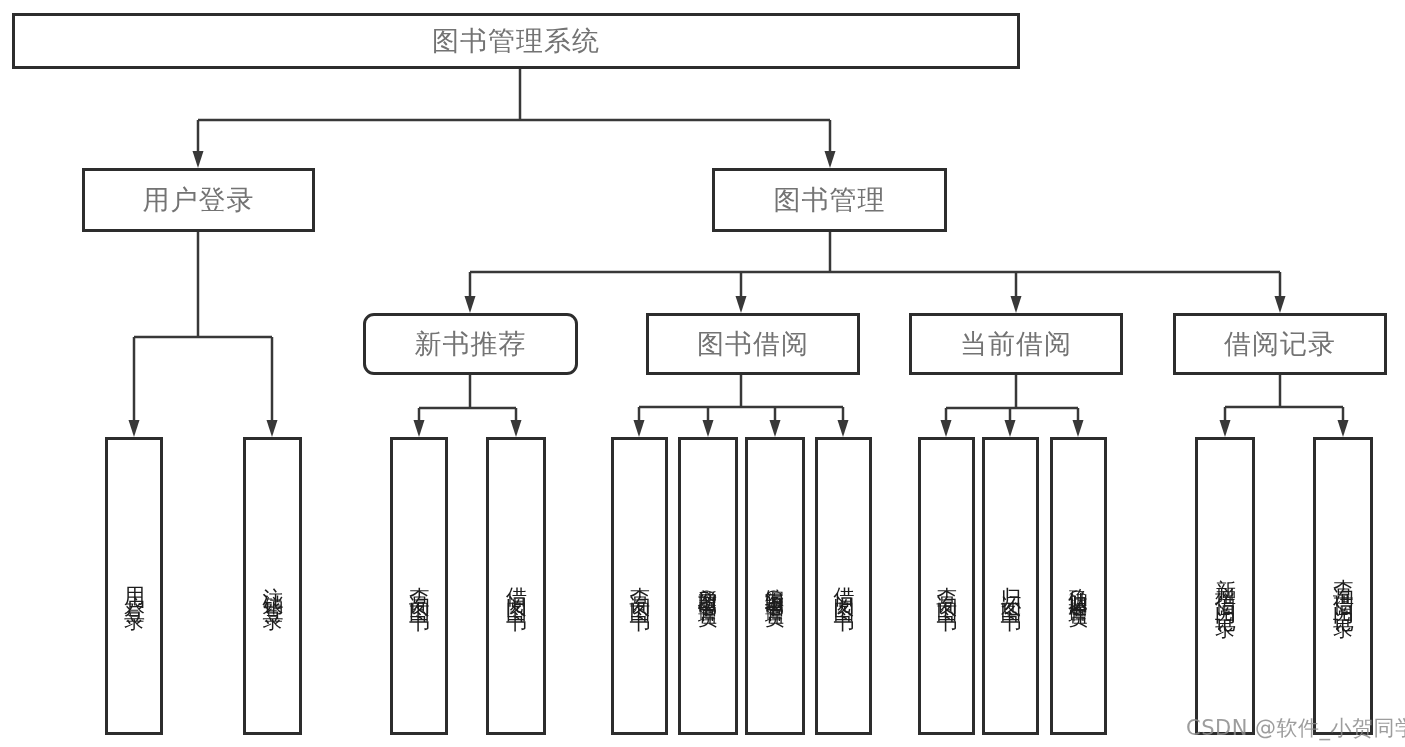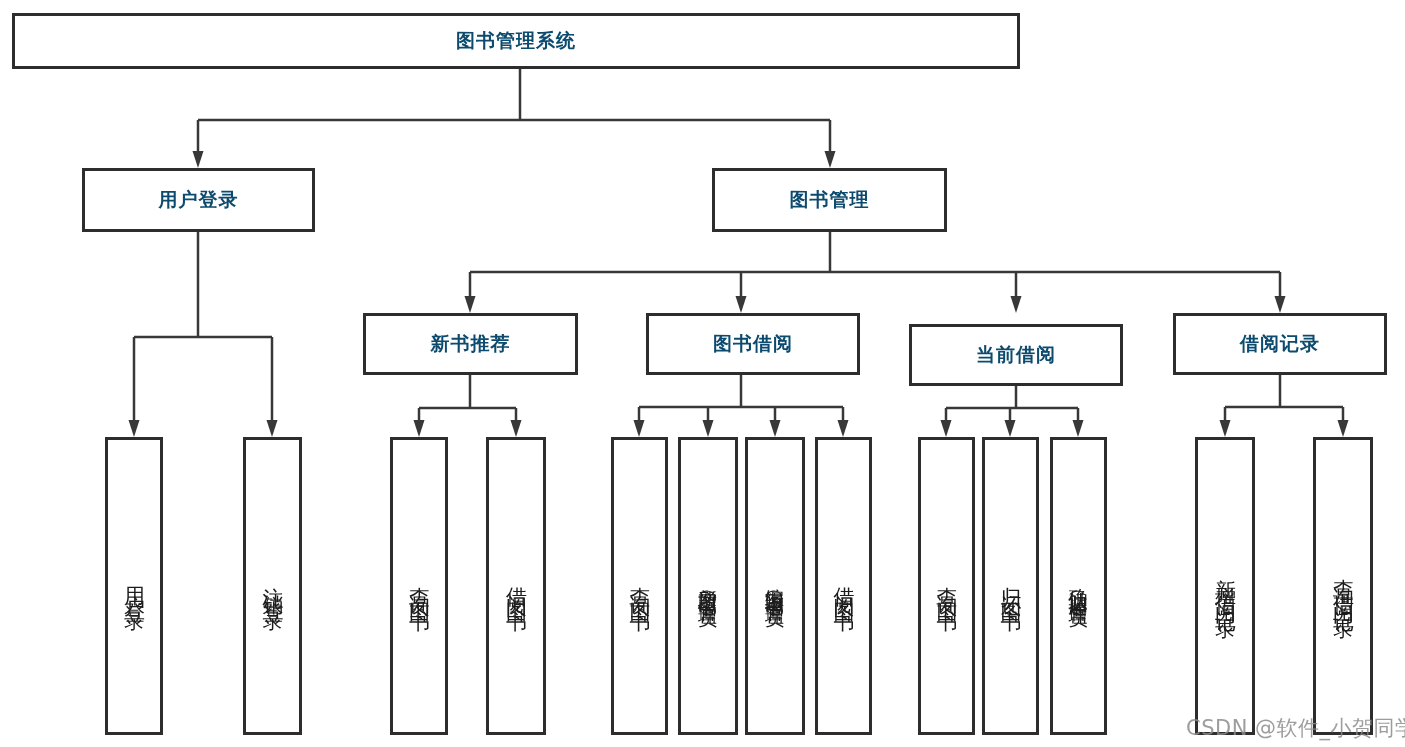--- a/index.html
+++ b/index.html
@@ -10,24 +10,23 @@
     font-family:"DejaVu Sans","Liberation Sans",sans-serif;
     overflow:hidden;
   }
   #wires{position:absolute;left:0;top:0;width:1405px;height:747px;}
   .hbox{
     position:absolute;
     box-sizing:border-box;
     border:3px solid #2d2d2d;
     background:#ffffff;
     display:flex;align-items:center;justify-content:center;
-    font-size:19px;color:#0c4a6e;
+    font-size:27px;color:#737373;
     letter-spacing:1px;
     white-space:nowrap;
-    font-weight:bold;
   }
   .leaf{
     position:absolute;
     top:437px;height:298px;
     box-sizing:border-box;
     border:3px solid #2d2d2d;
     background:#ffffff;
     display:flex;align-items:center;justify-content:center;
     writing-mode:vertical-rl;
     text-orientation:mixed;
@@ -35,23 +34,23 @@
     color:#1c1c1c;
     line-height:1;
   }
   .leaf.tight{font-size:19px;letter-spacing:3px;}
   
   .b-root{left:12px;top:13px;width:1008px;height:56px;}
   
   .b-userlogin{left:82px;top:168px;width:233px;height:64px;}
   .b-bookmgmt{left:712px;top:168px;width:235px;height:64px;text-align:center;}
   
-  .b-newbook{left:363px;top:313px;width:215px;height:62px;}
+  .b-newbook{left:363px;top:313px;width:215px;height:62px;border-radius:11px;}
   .b-borrow{left:634px;top:313px;width:214px;height:62px;margin-left:12px;}
-  .b-current{left:909px;top:324px;width:214px;height:62px;}
+  .b-current{left:909px;top:313px;width:214px;height:62px;}
   .b-records{left:1173px;top:313px;width:214px;height:62px;}
   
   .l-ul{left:105px;width:58px;}
   .l-lo{left:243px;width:59px;}
   .l-nbq{left:390px;width:58px;}
   .l-nbb{left:486px;width:60px;}
   .l-bbq{left:611px;width:57px;}
   .l-bba{left:678px;width:60px;}
   .l-bbe{left:745px;width:60px;}
   .l-bbb{left:815px;width:57px;}

